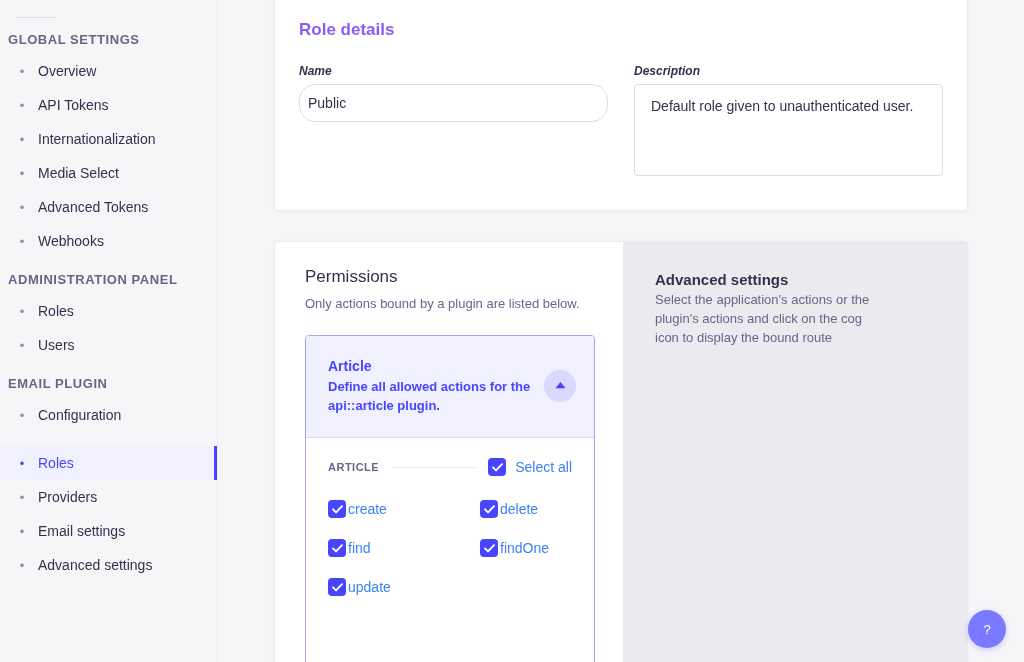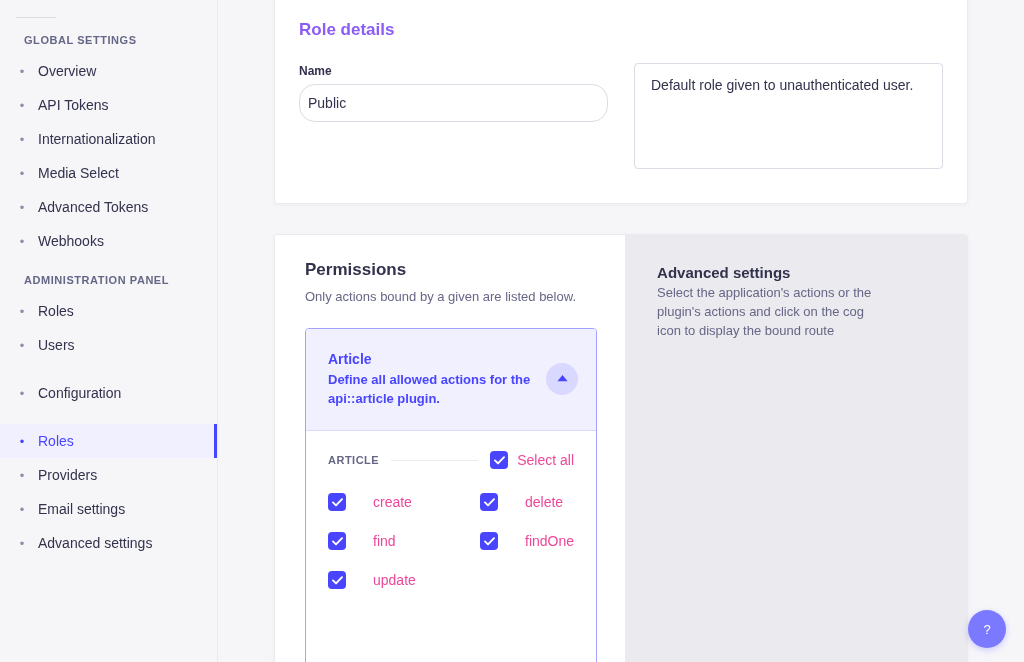--- a/index.html
+++ b/index.html
@@ -28,26 +28,26 @@
   }
   .sidebar-divider {
     width: 40px;
     height: 1px;
     background: #dcdce4;
     margin: 17px 0 0 16px;
   }
   .nav-section { margin-top: 14px; }
   .nav-section:first-of-type { margin-top: 15px; }
   .nav-title {
-    font-size: 11px;
+    font-size: 13px;
     font-weight: 700;
     letter-spacing: 0.55px;
     color: #666687;
     text-transform: uppercase;
-    padding: 0 24px;
+    padding: 0 8px;
     margin-bottom: 6px;
     line-height: 16px;
   }
   .nav-item {
     display: flex;
     align-items: center;
     height: 34px;
     padding-left: 16px;
     font-size: 14px;
     color: #32324d;
@@ -111,36 +111,37 @@
     margin-top: 22px;
   }
   .field { flex: 1; min-width: 0; }
   .field-label {
     display: block;
     font-size: 12px;
     font-weight: 700;
     color: #32324d;
     margin-bottom: 5px;
     line-height: 16px;
+    font-style: italic;
   }
   .text-input {
     width: 100%;
     height: 38px;
     border: 1px solid #dcdce4;
     border-radius: 16px;
     background: #fff;
     font-family: "Liberation Sans", sans-serif;
     font-size: 14px;
     color: #32324d;
     padding: 0 8px;
     outline: none;
   }
   .textarea-input {
     width: 100%;
-    height: 106px;
+    height: 92px;
     border: 1px solid #dcdce4;
     border-radius: 4px;
     background: #fff;
     font-family: "Liberation Sans", sans-serif;
     font-size: 14px;
     color: #32324d;
     line-height: 20px;
     padding: 11px 16px;
     resize: none;
     outline: none;
@@ -155,21 +156,21 @@
     height: 442px;
   }
   .perm-left {
     flex: 1 1 auto;
     width: 406px;
     padding: 24px 28px 0 30px;
     background: #fff;
   }
   .perm-heading {
     font-size: 17px;
-    font-weight: 700;
+    font-weight: 400;
     color: #32324d;
     line-height: 22px;
   }
   .perm-sub {
     font-size: 13px;
     color: #666687;
     margin-top: 7px;
     line-height: 18px;
   }
   .perm-box {
@@ -239,22 +240,22 @@
     background: #eaeaef;
     max-width: 146px;
   }
   .select-all { display: flex; align-items: center; gap: 9px; margin-left: auto; }
 
   .actions-grid {
     display: grid;
     grid-template-columns: 152px 1fr;
     row-gap: 21px;
   }
-  .check-item { display: flex; align-items: center; gap: 27px; }
-  .check-label { font-size: 14px; color: #ec4899; line-height: 18px; }
+  .check-item { display: flex; align-items: center; gap: 2px; }
+  .check-label { font-size: 14px; color: #3b82f6; line-height: 18px; }
 
   .cbox {
     width: 18px; height: 18px;
     flex: 0 0 18px;
     border-radius: 4px;
     background: #4945ff;
     display: flex;
     align-items: center;
     justify-content: center;
     cursor: pointer;
@@ -341,20 +342,21 @@
         <span class="bullet">•</span>
         <span>Roles</span>
       </div>
       <div class="nav-item">
         <span class="bullet">•</span>
         <span>Users</span>
       </div>
     </div>
 
     <div class="nav-section">
+      <div class="nav-title">EMAIL PLUGIN</div>
       <div class="nav-item">
         <span class="bullet">•</span>
         <span>Configuration</span>
       </div>
     </div>
 
     <div class="nav-section">
       <div class="nav-item active">
         <span class="bullet">•</span>
         <span>Roles</span>
@@ -377,30 +379,31 @@
   <main class="main">
 
     <section class="card role-card">
       <h2 class="card-title">Role details</h2>
       <div class="role-grid">
         <div class="field">
           <label class="field-label">Name</label>
           <input class="text-input" type="text" value="Public" style="">
         </div>
         <div class="field">
+          <label class="field-label">Description</label>
           <textarea class="textarea-input" style="">Default role given to unauthenticated user.</textarea>
         </div>
       </div>
     </section>
 
     <section class="card perm-card">
 
       <div class="perm-left">
         <h2 class="perm-heading">Permissions</h2>
-        <p class="perm-sub">Only actions bound by a given are listed below.</p>
+        <p class="perm-sub">Only actions bound by a plugin are listed below.</p>
 
         <div class="perm-box">
 
           <div class="perm-box-header">
             <div class="perm-box-header-text">
               <div class="perm-plugin-name">Article</div>
               <div class="perm-plugin-desc">Define all allowed actions for the api::article plugin.</div>
             </div>
             <button class="collapse-btn">
               <span>

